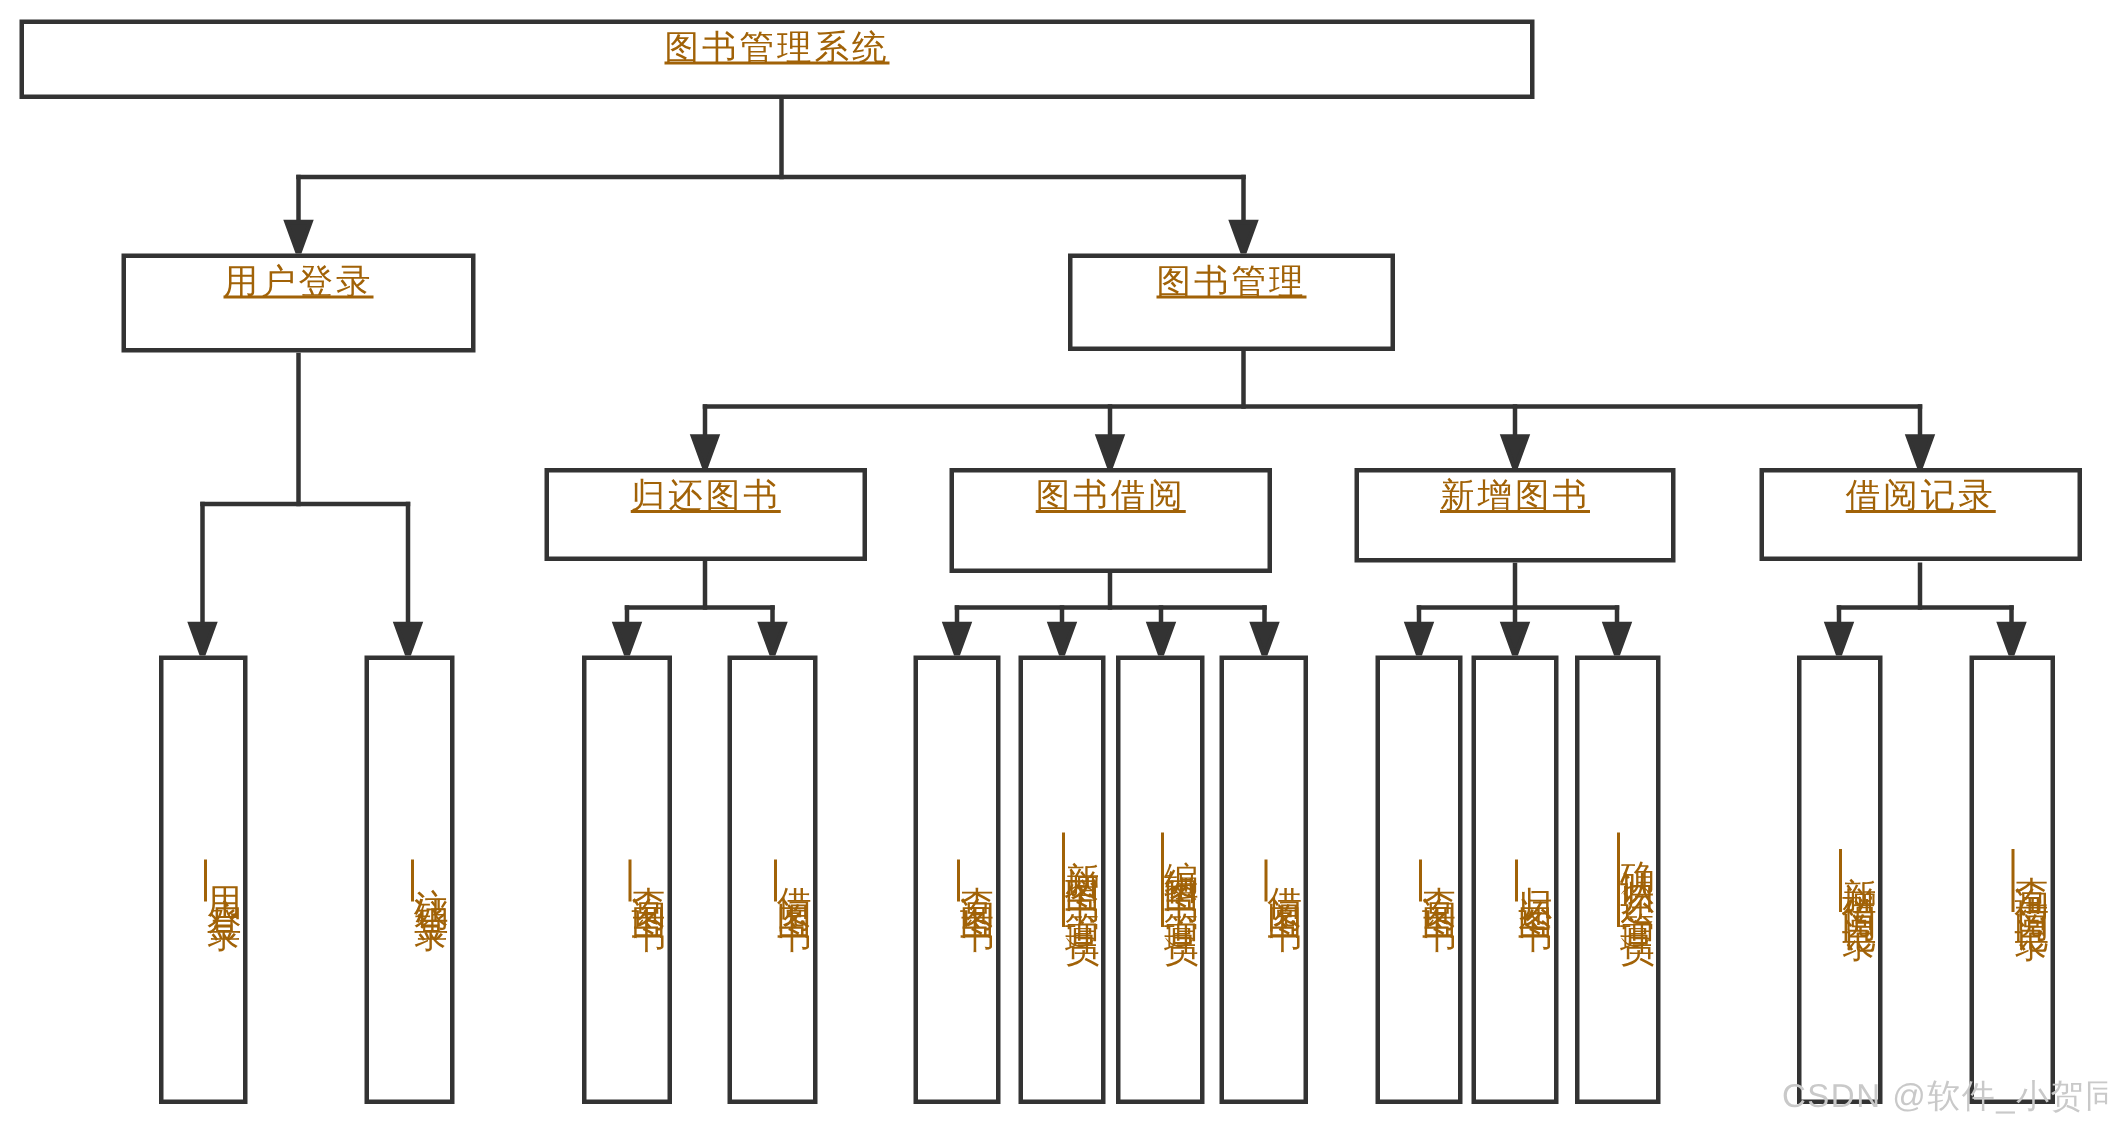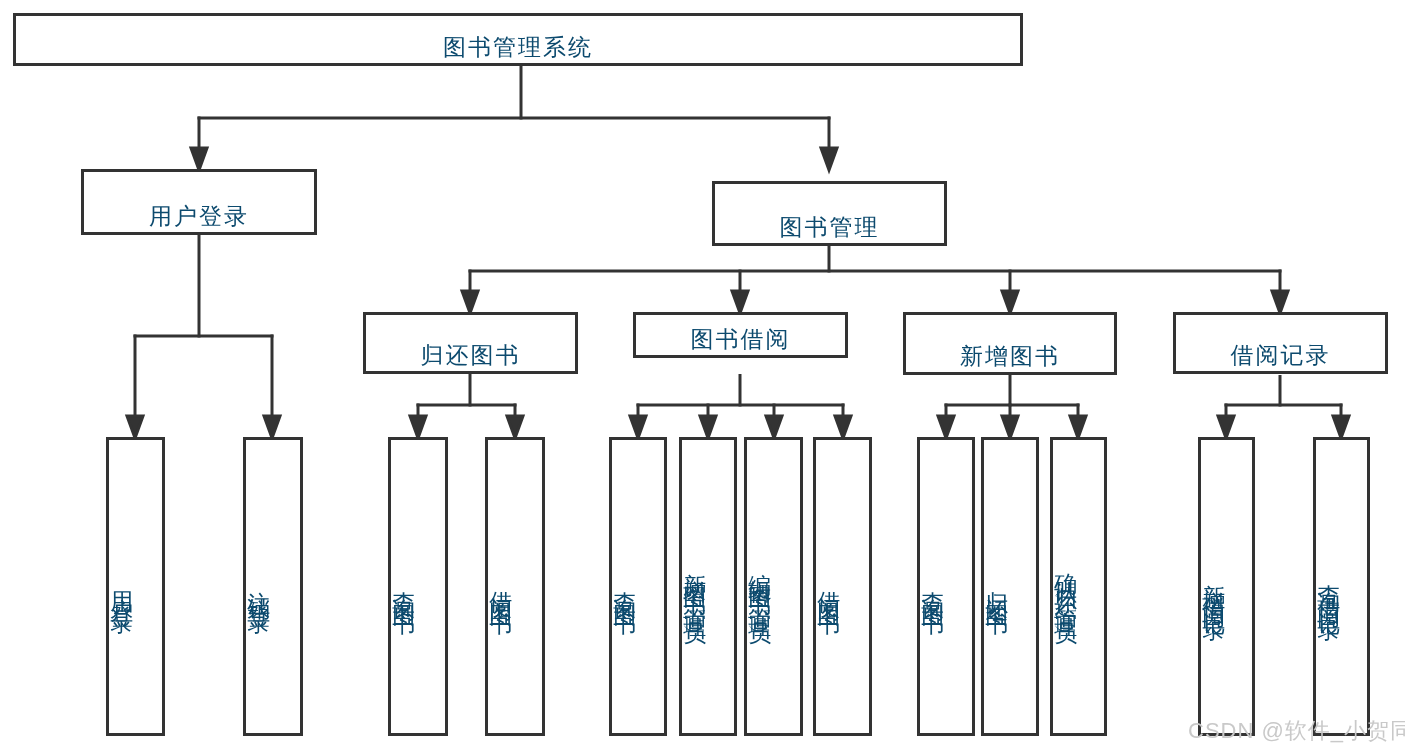--- a/index.html
+++ b/index.html
@@ -19,28 +19,29 @@
     position: absolute;
     left: 0;
     top: 0;
     z-index: 1;
   }
   .box {
     position: absolute;
     box-sizing: border-box;
     border: 3px solid #333333;
     background: #ffffff;
-    color: #0c4a6e;
+    color: #a16207;
     display: flex;
-    align-items: flex-end;
+    align-items: flex-start;
     justify-content: center;
     font-size: 23px;
     letter-spacing: 2px;
     z-index: 2;
     white-space: nowrap;
+    text-decoration: underline;
   }
   .vbox {
     writing-mode: vertical-rl;
     text-orientation: mixed;
     letter-spacing: 7px;
     white-space: normal;
     line-height: 1.1;
   }
   .watermark {
     position: absolute;
@@ -136,28 +137,28 @@
     </g>
   </svg>
 
   <div class="box" style="left:13px; top:13px; width:1010px; height:53px;">
     <span>图书管理系统</span>
   </div>
 
   <div class="box" style="left:81px; top:169px; width:236px; height:66px;">
     <span>用户登录</span>
   </div>
-  <div class="box" style="left:712px; top:181px; width:235px; height:65px;">
+  <div class="box" style="left:712px; top:169px; width:218px; height:65px;">
     <span>图书管理</span>
   </div>
 
   <div class="box" style="left:363px; top:312px; width:215px; height:62px;">
     <span>归还图书</span>
   </div>
-  <div class="box" style="left:633px; top:312px; width:215px; height:46px;">
+  <div class="box" style="left:633px; top:312px; width:215px; height:70px;">
     <span>图书借阅</span>
   </div>
   <div class="box" style="left:903px; top:312px; width:214px; height:63px;">
     <span>新增图书</span>
   </div>
   <div class="box" style="left:1173px; top:312px; width:215px; height:62px;">
     <span>借阅记录</span>
   </div>
 
   <div class="box vbox" style="left:106px; top:437px; width:59px; height:299px;">

